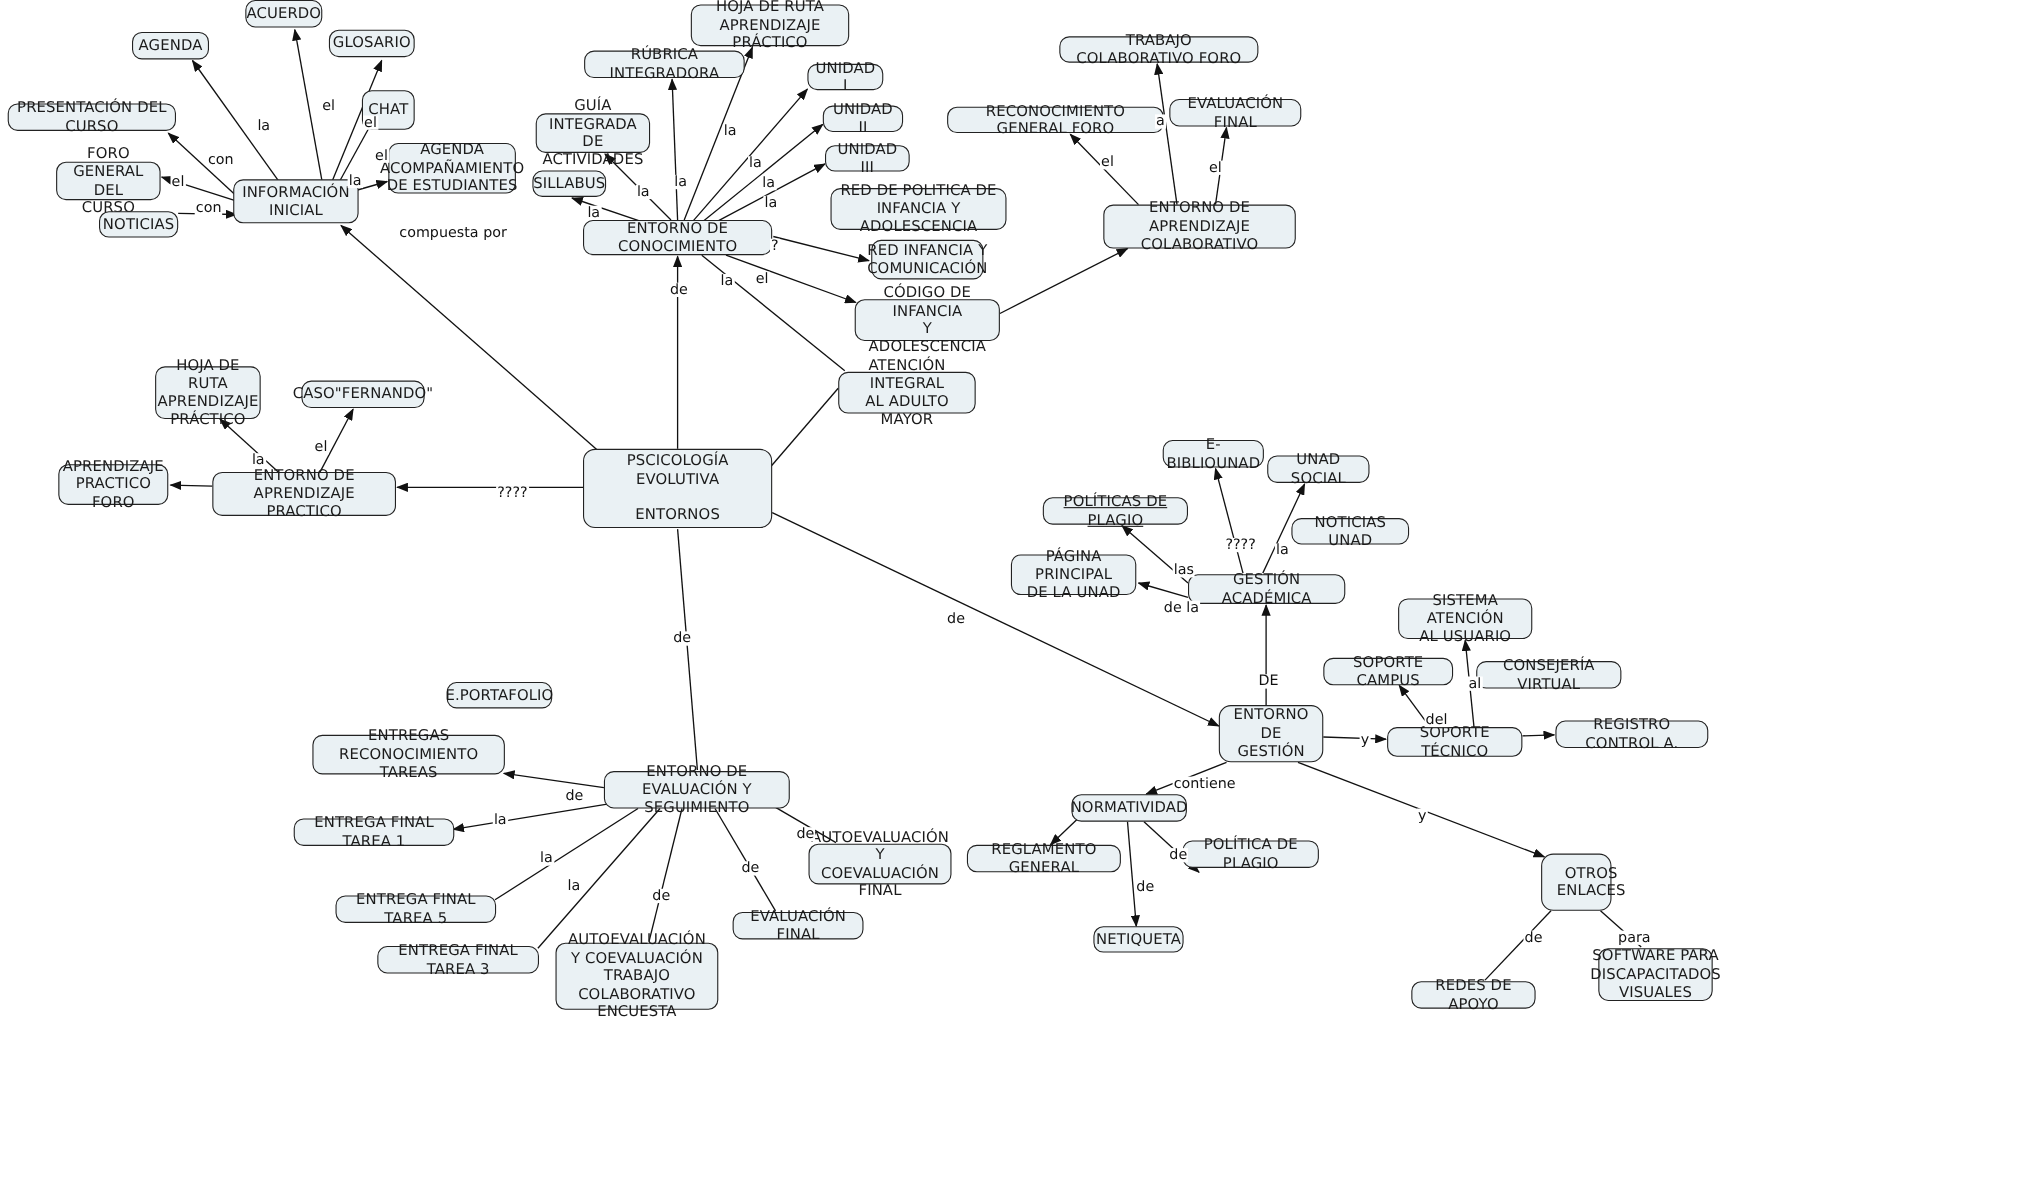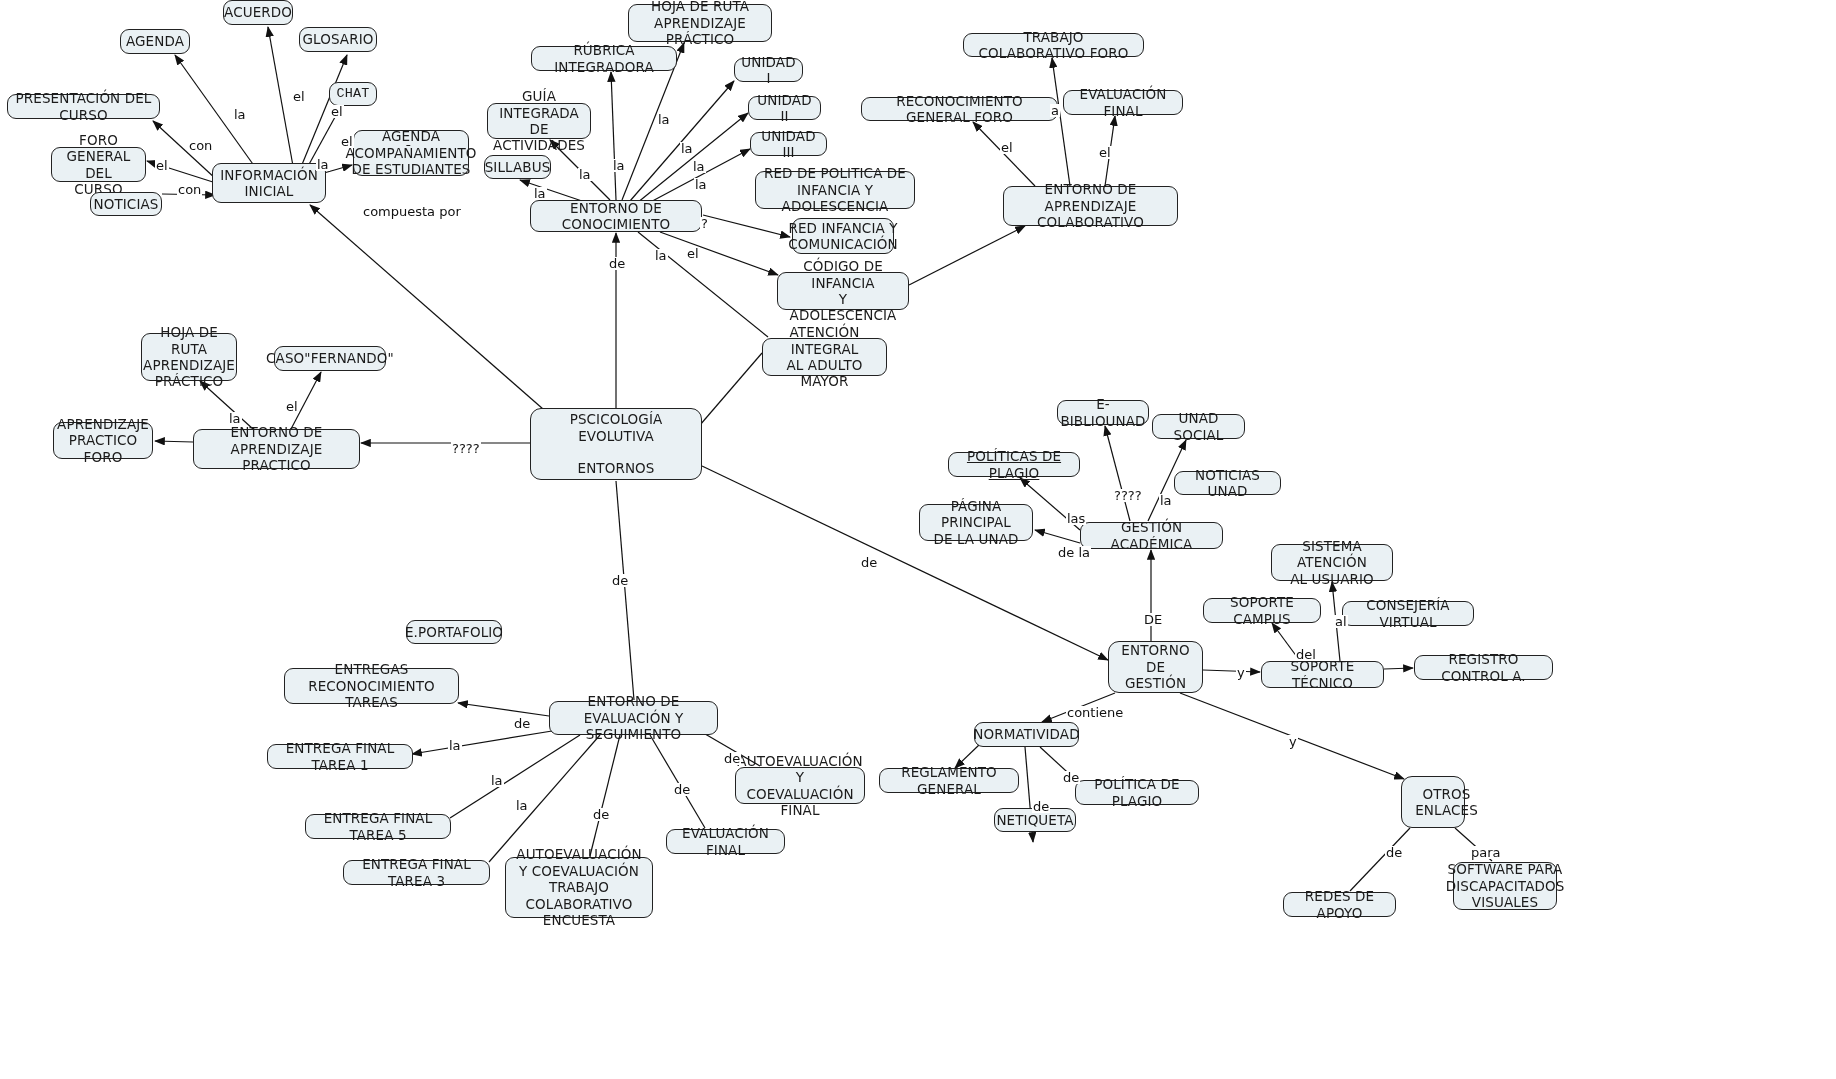--- a/index.html
+++ b/index.html
@@ -114,21 +114,21 @@
         <line x1="600" y1="735" x2="489" y2="862" stroke="#111111" stroke-width="1.2"></line>
         <line x1="620" y1="735" x2="590" y2="856" stroke="#111111" stroke-width="1.2"></line>
         <line x1="650" y1="735" x2="705" y2="828" stroke="#111111" stroke-width="1.2"></line>
         <line x1="700" y1="731" x2="760" y2="766" stroke="#111111" stroke-width="1.2"></line>
       </g>
   </svg>
   <div id="node-layer">
       <div class="node" style="left: 223px; top: 0px; width: 70px; height: 25px;">ACUERDO</div>
       <div class="node" style="left: 120px; top: 29px; width: 70px; height: 25px;">AGENDA</div>
       <div class="node" style="left: 299px; top: 27px; width: 78px; height: 25px;">GLOSARIO</div>
-      <div class="node" style="left: 329px; top: 82px; width: 48px; height: 24px; font-family: Liberation Mono, monospace;">CHAT</div>
+      <div class="node" style="left: 329px; top: 82px; width: 48px; height: 36px;">CHAT</div>
       <div class="node" style="left: 7px; top: 94px; width: 153px; height: 25px;">PRESENTACIÓN DEL CURSO</div>
       <div class="node" style="left: 51px; top: 147px; width: 95px; height: 35px;">FORO GENERAL
 DEL CURSO</div>
       <div class="node" style="left: 90px; top: 192px; width: 72px; height: 24px;">NOTICIAS</div>
       <div class="node" style="left: 212px; top: 163px; width: 114px; height: 40px;">INFORMACIÓN
 INICIAL</div>
       <div class="node" style="left: 353px; top: 130px; width: 116px; height: 46px;">AGENDA
 ACOMPAÑAMIENTO
 DE ESTUDIANTES</div>
       <div class="node" style="left: 628px; top: 4px; width: 144px; height: 38px;">HOJA DE RUTA
@@ -175,22 +175,22 @@
       <div class="node" style="left: 1271px; top: 544px; width: 122px; height: 37px;">SISTEMA ATENCIÓN
 AL USUARIO</div>
       <div class="node" style="left: 1203px; top: 598px; width: 118px; height: 25px;">SOPORTE CAMPUS</div>
       <div class="node" style="left: 1342px; top: 601px; width: 132px; height: 25px;">CONSEJERÍA VIRTUAL</div>
       <div class="node" style="left: 1261px; top: 661px; width: 123px; height: 27px;">SOPORTE TÉCNICO</div>
       <div class="node" style="left: 1414px; top: 655px; width: 139px; height: 25px;">REGISTRO CONTROL A.</div>
       <div class="node big" style="left: 1108px; top: 641px; width: 95px; height: 52px;">ENTORNO DE
 GESTIÓN</div>
       <div class="node" style="left: 974px; top: 722px; width: 105px; height: 25px;">NORMATIVIDAD</div>
       <div class="node" style="left: 879px; top: 768px; width: 140px; height: 25px;">REGLAMENTO GENERAL</div>
-      <div class="node" style="left: 1075px; top: 780px; width: 124px; height: 25px;">POLÍTICA DE PLAGIO</div>
-      <div class="node" style="left: 994px; top: 808px; width: 82px; height: 24px; text-align: center;">NETIQUETA</div>
+      <div class="node" style="left: 1075px; top: 764px; width: 124px; height: 25px;">POLÍTICA DE PLAGIO</div>
+      <div class="node" style="left: 994px; top: 842px; width: 82px; height: 24px; text-align: center;">NETIQUETA</div>
       <div class="node big" style="left: 1401px; top: 776px; width: 64px; height: 52px; padding-left: 34px;">OTROS
 ENLACES</div>
       <div class="node" style="left: 1283px; top: 892px; width: 113px; height: 25px;">REDES DE APOYO</div>
       <div class="node" style="left: 1453px; top: 862px; width: 104px; height: 48px;">SOFTWARE PARA
 DISCAPACITADOS
 VISUALES</div>
       <div class="node" style="left: 406px; top: 620px; width: 96px; height: 24px;">E.PORTAFOLIO</div>
       <div class="node" style="left: 284px; top: 668px; width: 175px; height: 36px;">ENTREGAS RECONOCIMIENTO
 TAREAS</div>
       <div class="node" style="left: 549px; top: 701px; width: 169px; height: 34px;">ENTORNO DE

